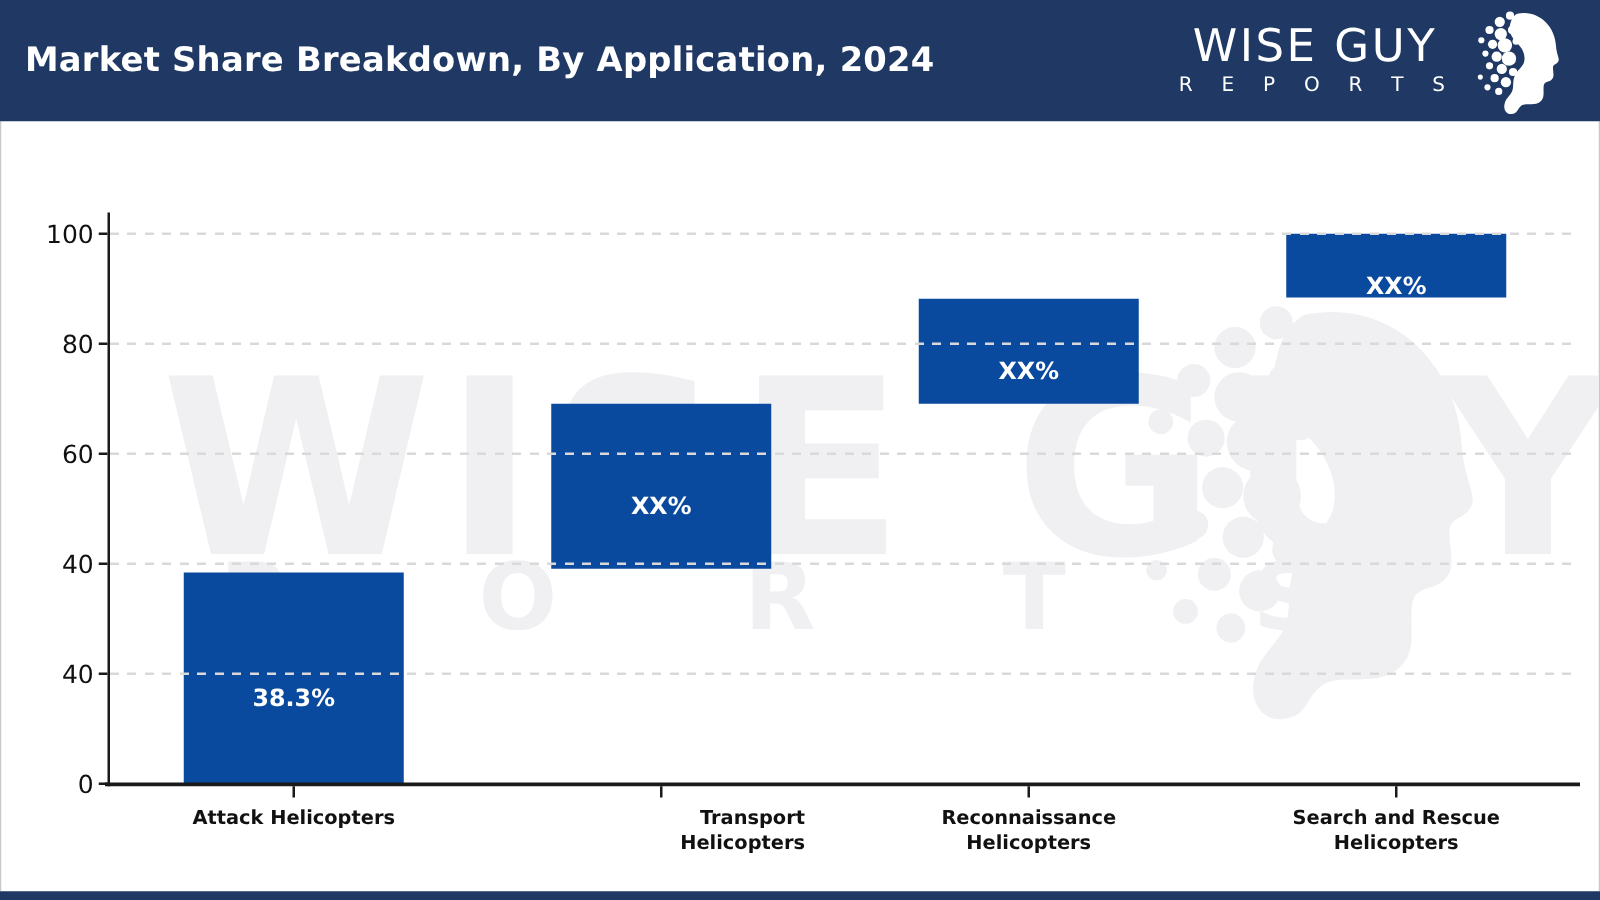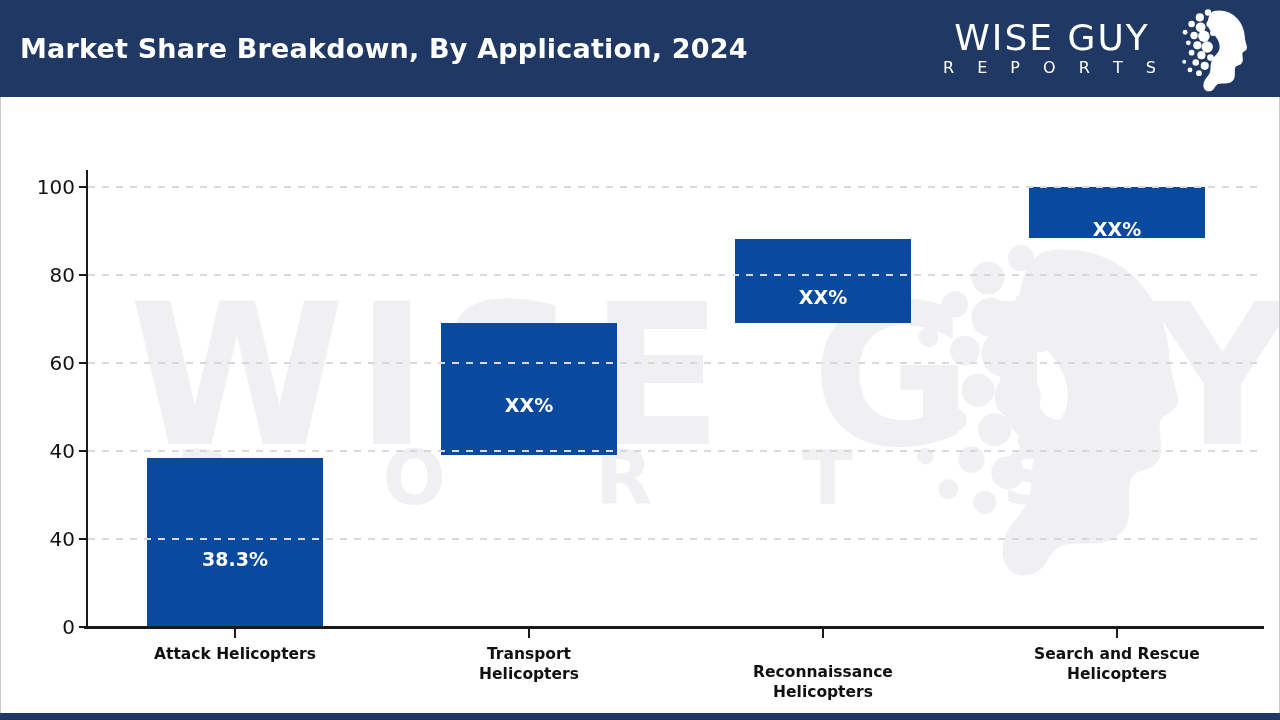--- a/index.html
+++ b/index.html
@@ -164,29 +164,29 @@
           <div class="bar-label">38.3%</div>
         </div>
         <div class="xtick" style="left: 146px;"></div>
         <div class="xcat" style="left: 32px;">
           <div>Attack Helicopters</div>
         </div>
         <div class="bar" style="left: 353px; bottom: 171.6px; height: 132.44px;">
           <div class="bar-label">XX%</div>
         </div>
         <div class="xtick" style="left: 440px;"></div>
-        <div class="xcat" style="left: 326px;">
+        <div class="xcat" style="left: 326px; text-align: right;">
           <div>Transport</div>
           <div>Helicopters</div>
         </div>
         <div class="bar" style="left: 647px; bottom: 304.04px; height: 84.04px;">
           <div class="bar-label">XX%</div>
         </div>
         <div class="xtick" style="left: 734px;"></div>
-        <div class="xcat" style="left: 620px; margin-top: 18px;">
+        <div class="xcat" style="left: 620px;">
           <div>Reconnaissance</div>
           <div>Helicopters</div>
         </div>
         <div class="bar" style="left: 941px; bottom: 388.96px; height: 51.04px;">
           <div class="bar-label">XX%</div>
         </div>
         <div class="xtick" style="left: 1028px;"></div>
         <div class="xcat" style="left: 914px;">
           <div>Search and Rescue</div>
           <div>Helicopters</div>

